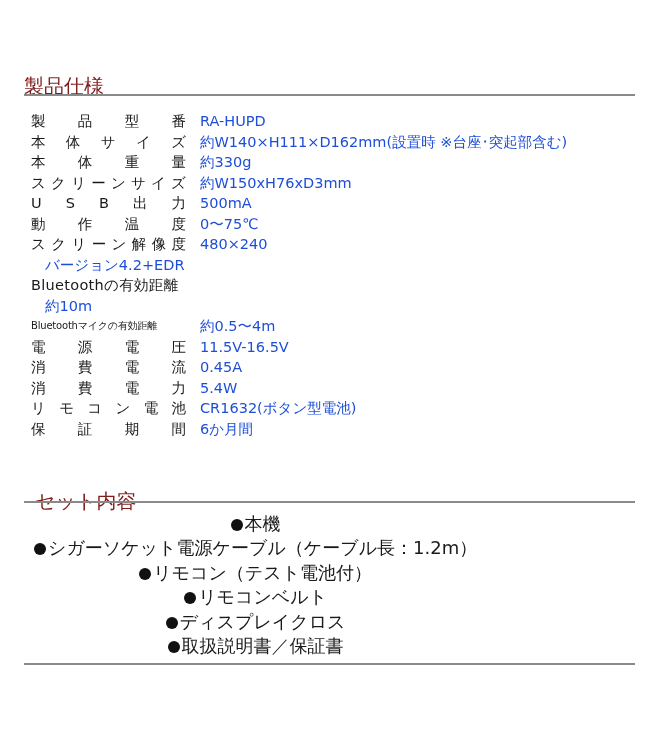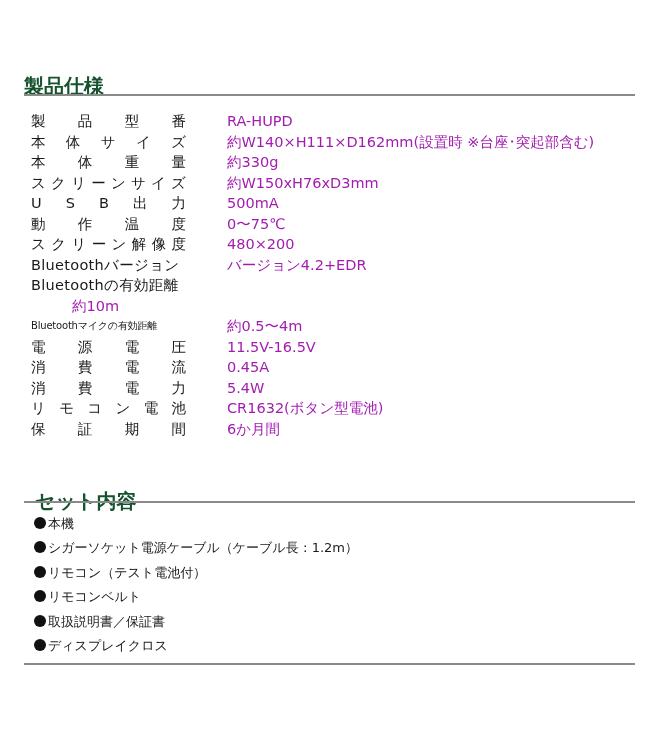--- a/index.html
+++ b/index.html
@@ -1,28 +1,28 @@
 <!DOCTYPE html>
 <html><head>
 <meta charset="utf-8">
 <style>
   html, body { margin:0; padding:0; background:#ffffff; }
   body { width:660px; height:750px; position:relative; overflow:hidden;
          font-family:"DejaVu Sans","Liberation Sans",sans-serif; color:#1a1a1a; }
   .section-title { position:absolute; left:24px; font-size:20px; line-height:24px;
-                   color:#14532d; letter-spacing:0px; font-weight:bold; }
+                   color:#7f1d1d; letter-spacing:0px; font-weight:normal; }
   .rule { position:absolute; left:24px; width:611px; height:2px; background:#8a8a8a; }
   .spec-table { position:absolute; left:31px; top:111px; }
   .spec-row { height:20.5px; display:flex; align-items:center; font-size:14.5px; line-height:20px; }
   .spec-label { width:155px; display:flex; justify-content:space-between; color:#1a1a1a; white-space:nowrap; }
   .spec-label.compact { justify-content:flex-start; letter-spacing:0.3px; }
   .spec-label.tight { font-size:10px; justify-content:flex-start; letter-spacing:-0.2px; }
-  .spec-value { margin-left:41px; white-space:nowrap; color:#a21caf; }
+  .spec-value { margin-left:14px; white-space:nowrap; color:#1d4ed8; }
   .contents-list { position:absolute; left:34px; top:512px; margin:0; padding:0; list-style:none; }
-  .contents-list li { height:24.4px; line-height:24px; font-size:13px; white-space:nowrap; color:#1a1a1a; }
+  .contents-list li { height:24.4px; line-height:24px; font-size:18px; white-space:nowrap; color:#1a1a1a;text-align:center; }
   .bullet { display:inline-block; width:12px; height:12px; border-radius:50%; background:#111;
             margin-right:2px; vertical-align:-1px; }
 </style>
 </head>
 <body>
 
 <h2 class="section-title" style="top:74px;margin:0;">製品仕様</h2>
 <div class="rule" style="top:94px;"></div>
 
 <div class="spec-table" id="spec-table">
@@ -90,24 +90,23 @@
       <div class="spec-label">
         <span>ス</span>
         <span>ク</span>
         <span>リ</span>
         <span>ー</span>
         <span>ン</span>
         <span>解</span>
         <span>像</span>
         <span>度</span>
       </div>
-      <div class="spec-value">480×200</div>
+      <div class="spec-value">480×240</div>
     </div>
     <div class="spec-row">
-      <div class="spec-label compact">Bluetoothバージョン</div>
       <div class="spec-value">バージョン4.2+EDR</div>
     </div>
     <div class="spec-row">
       <div class="spec-label compact">Bluetoothの有効距離</div>
     </div>
     <div class="spec-row">
       <div class="spec-value">約10m</div>
     </div>
     <div class="spec-row">
       <div class="spec-label tight">Bluetoothマイクの有効距離</div>
@@ -163,17 +162,17 @@
   </div>
 
 <h2 class="section-title" style="top:478px;margin:11px;">セット内容</h2>
 <div class="rule" style="top:501px;"></div>
 
 <ul class="contents-list" id="contents-list">
     <li><span class="bullet"></span><span>本機</span></li>
     <li><span class="bullet"></span><span>シガーソケット電源ケーブル（ケーブル長：1.2m）</span></li>
     <li><span class="bullet"></span><span>リモコン（テスト電池付）</span></li>
     <li><span class="bullet"></span><span>リモコンベルト</span></li>
+    <li><span class="bullet"></span><span>ディスプレイクロス</span></li>
     <li><span class="bullet"></span><span>取扱説明書／保証書</span></li>
-    <li><span class="bullet"></span><span>ディスプレイクロス</span></li>
   </ul>
 
 <div class="rule" style="top:663px;"></div>
 
 </body></html>

